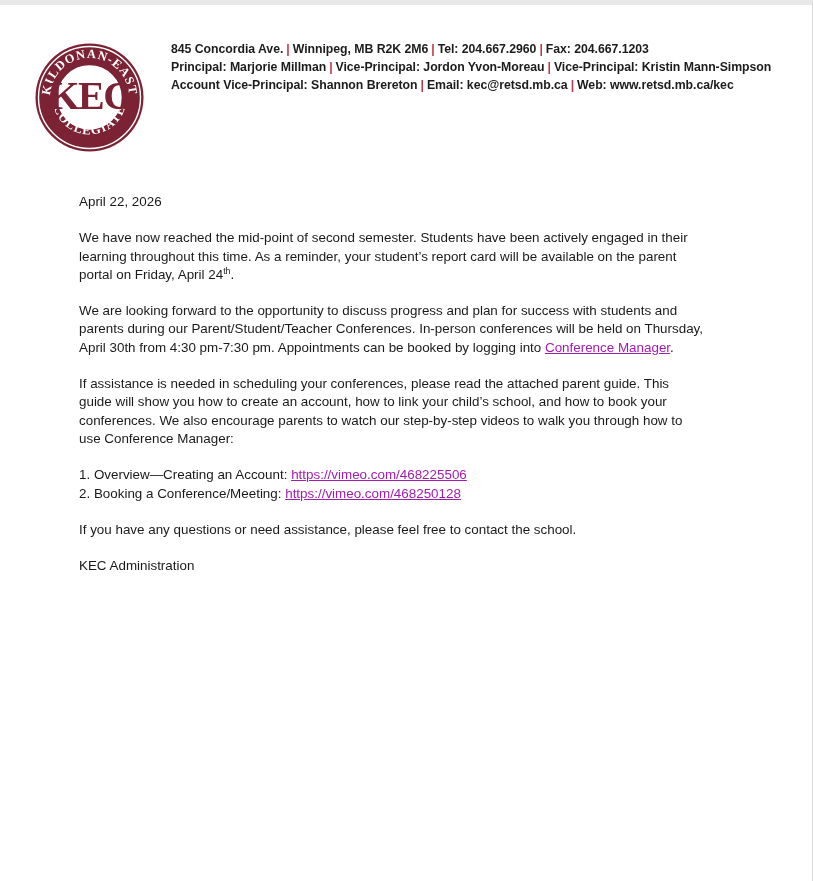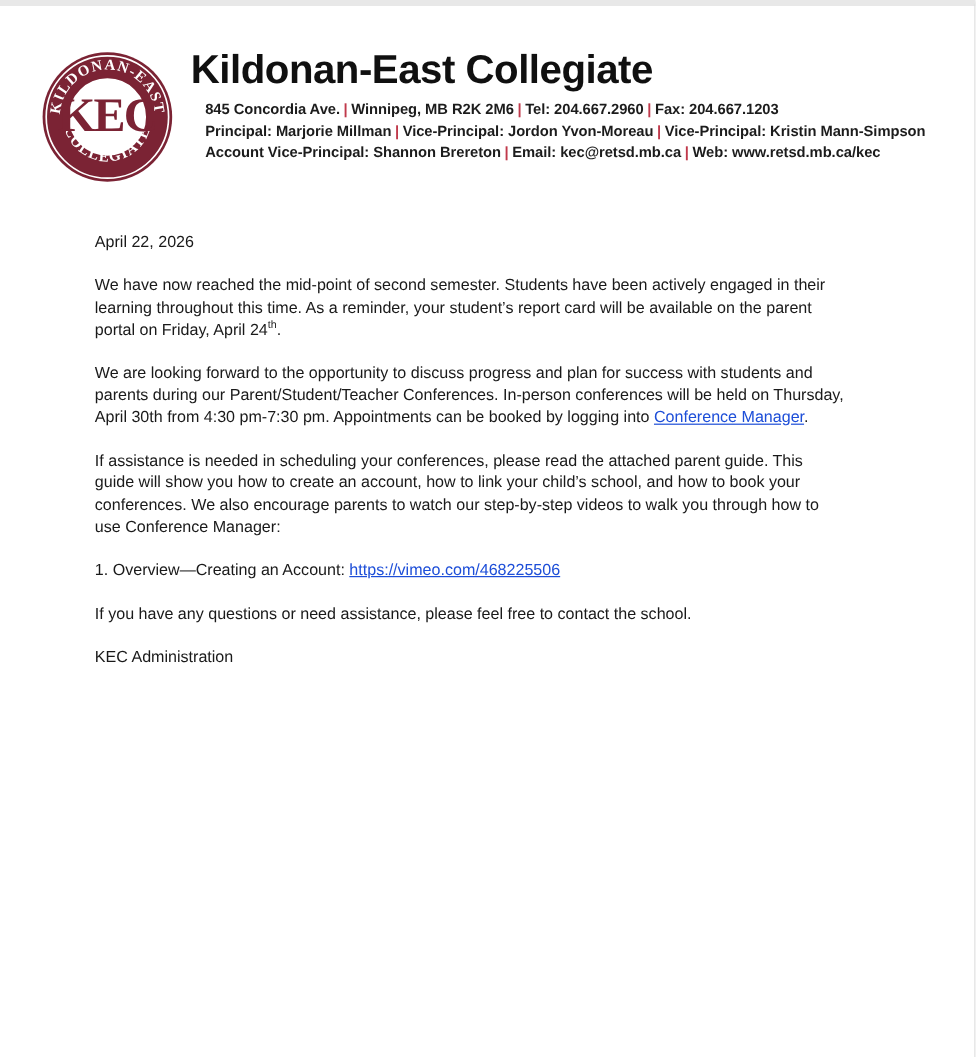--- a/index.html
+++ b/index.html
@@ -83,21 +83,21 @@
   }
   .letter p.tight {
     margin: 0;
   }
   sup {
     font-size: 0.66em;
     vertical-align: super;
     line-height: 0;
   }
   a.link {
-    color: #1d4ed8;
+    color: #a21caf;
     text-decoration: underline;
   }
   .list-line {
     margin: 0;
   }
 </style>
 </head>
 <body>
 
 <div id="page">
@@ -122,21 +122,20 @@
         </text>
         <text font-family="&quot;Liberation Serif&quot;, serif" font-size="12.5" font-weight="bold" fill="#ffffff" letter-spacing="1.3">
           <textPath href="#arcBot" startOffset="50%" text-anchor="middle">COLLEGIATE</textPath>
         </text>
 
         <text x="56.5" y="68" text-anchor="middle" font-family="&quot;Liberation Serif&quot;, serif" font-size="40" font-weight="bold" fill="#7B2334" letter-spacing="-1.5">KEC</text>
       </svg>
     </div>
 
     <div class="lh-text">
-      <div class="school-name">Kildonan-East Collegiate</div>
 
       <div class="lh-line">
         <span>845 Concordia Ave.</span><span class="sep">|</span><span>Winnipeg, MB  R2K 2M6</span><span class="sep">|</span><span>Tel: 204.667.2960</span><span class="sep">|</span><span>Fax: 204.667.1203</span>
       </div>
 
       <div class="lh-line">
         <span>Principal: Marjorie Millman</span><span class="sep">|</span><span>Vice-Principal: Jordon Yvon-Moreau</span><span class="sep">|</span><span>Vice-Principal: Kristin Mann-Simpson</span>
       </div>
 
       <div class="lh-line">
@@ -152,20 +151,21 @@
 
     <p><span>We have now reached the mid-point of second semester. Students have been actively engaged in their learning throughout this time. As a reminder, your student’s report card will be available on the parent portal on Friday, April 24</span><sup>th</sup><span>.</span></p>
 
     <p><span>We are looking forward to the opportunity to discuss progress and plan for success with students and parents during our Parent/Student/Teacher Conferences. In-person conferences will be held on Thursday, April 30th from 4:30 pm-7:30 pm. Appointments can be booked by logging into </span><a class="link" href="#">Conference Manager</a><span>.</span></p>
 
 
     <p>If assistance is needed in scheduling your conferences, please read the attached parent guide. This guide will show you how to create an account, how to link your child’s school, and how to book your conferences. We also encourage parents to watch our step-by-step videos to walk you through how to use Conference Manager:</p>
 
     <p>
       <span class="list-line"><span>1. Overview—Creating an Account: </span><a class="link" href="#">https://vimeo.com/468225506</a></span><br>
+      <span class="list-line"><span>2. Booking a Conference/Meeting: </span><a class="link" href="#">https://vimeo.com/468250128</a></span>
     </p>
 
     <p>If you have any questions or need assistance, please feel free to contact the school.</p>
 
     <p class="tight">KEC Administration</p>
 
   </div>
 
 </div>
 

